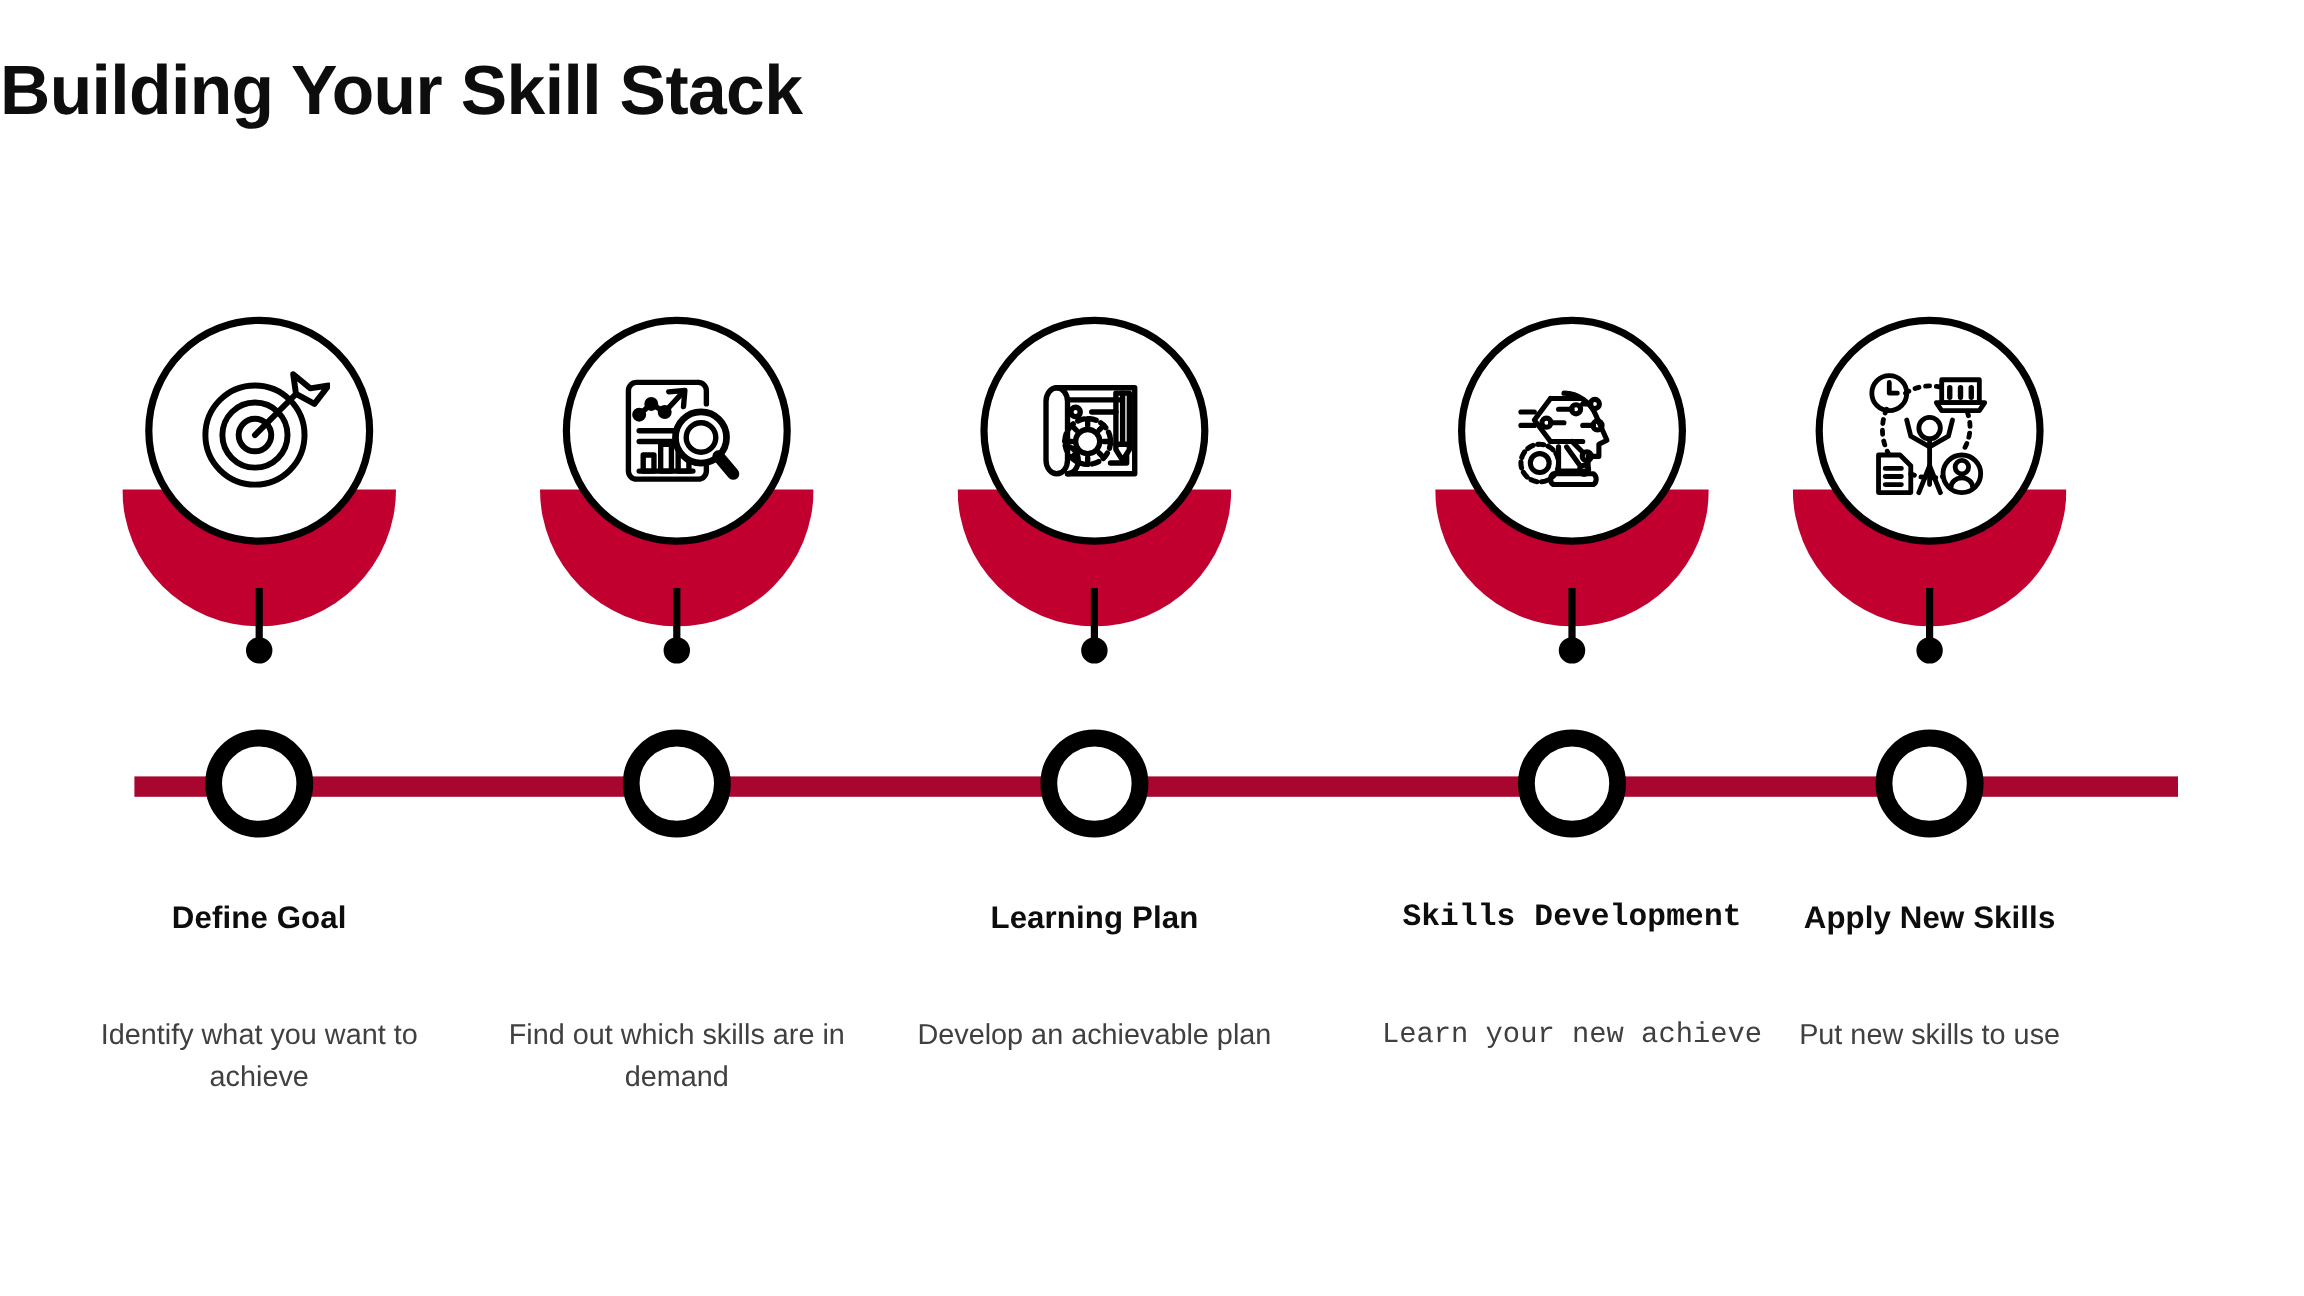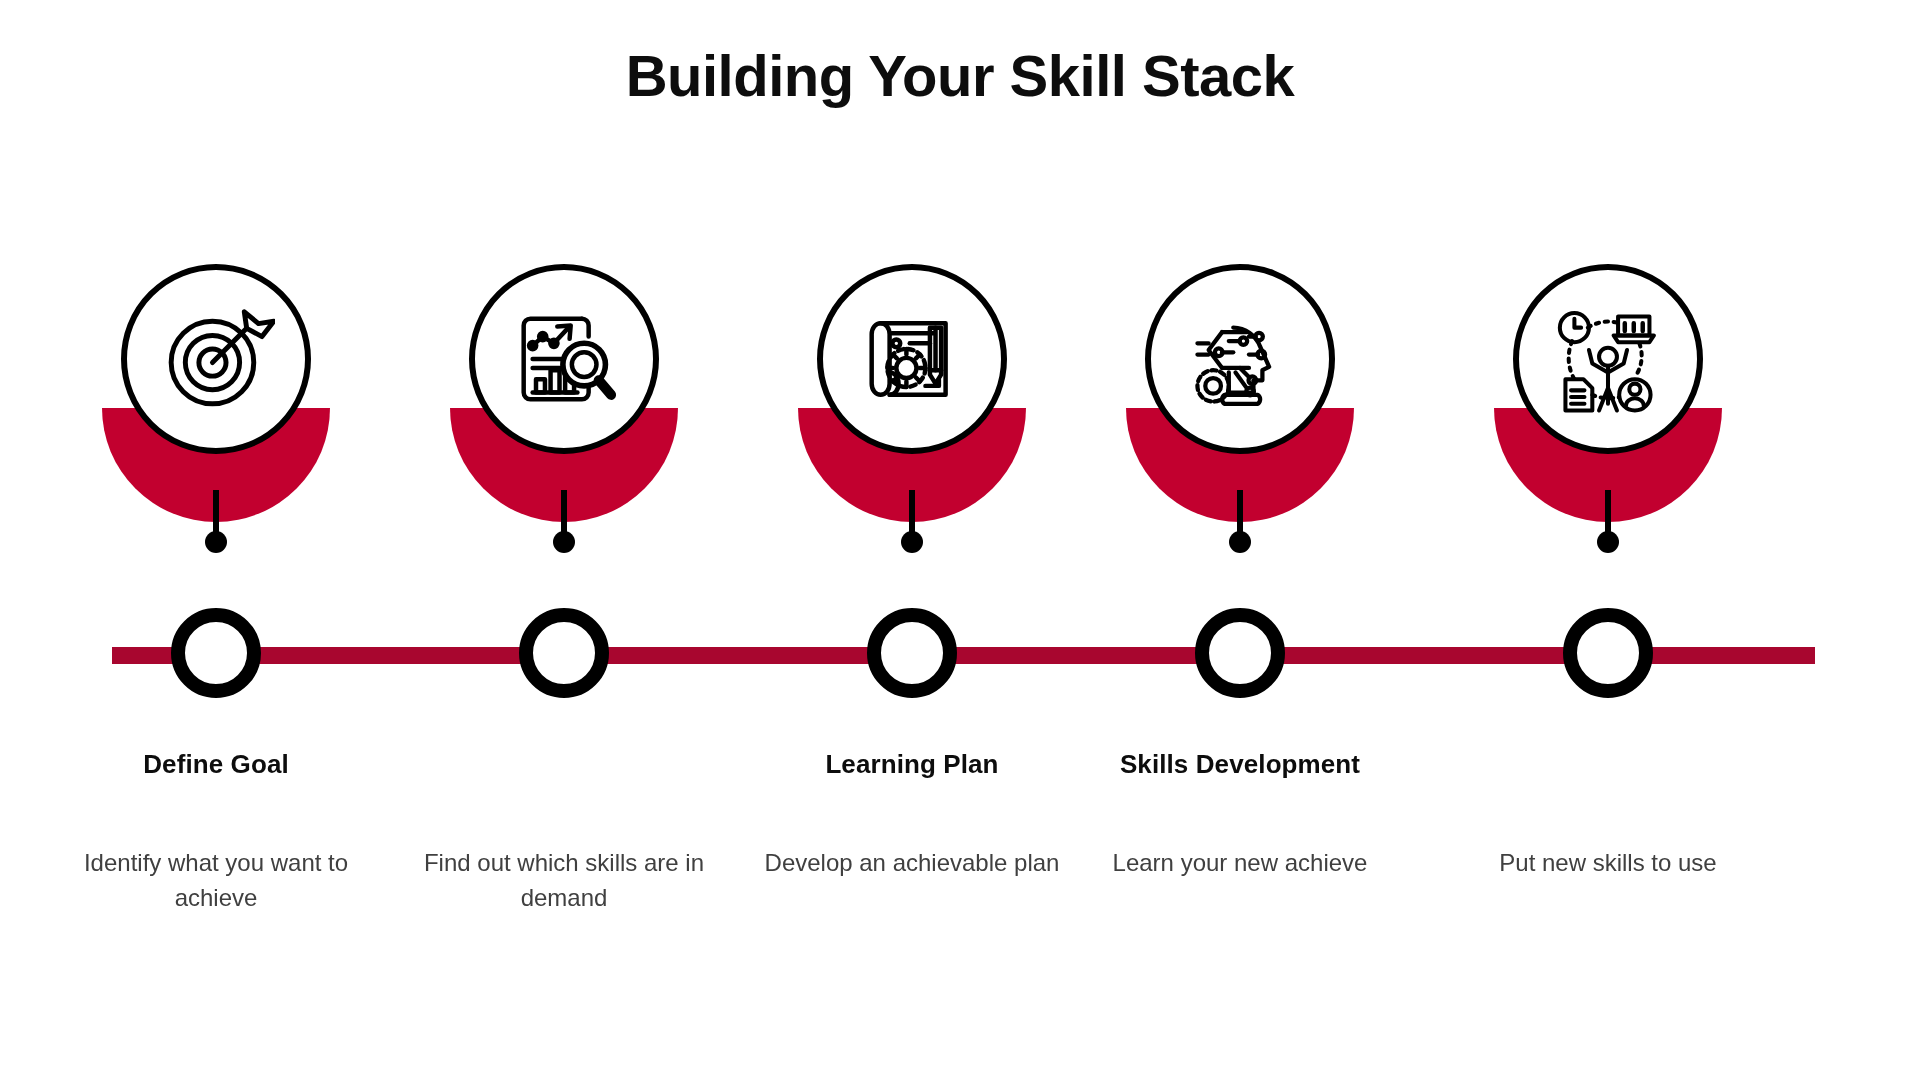--- a/index.html
+++ b/index.html
@@ -18,21 +18,20 @@
     height: 1080px;
     background: #ffffff;
   }
 
   
   #page-title {
     position: absolute;
     top: 42px;
     left: 0;
     width: 1920px;
-    text-align: center;
     font-size: 58px;
     font-weight: bold;
     letter-spacing: -0.5px;
     color: #0d0d0d;
     font-family: "Liberation Sans", sans-serif;
   }
 
   
   #timeline-bar {
     position: absolute;
@@ -266,21 +265,21 @@
           </span>
         </div>
       </div>
       <div class="stem-line"></div>
       <div class="stem-dot"></div>
       <div class="node"></div>
       <div class="step-label">Learning Plan</div>
       <div class="step-desc">Develop an achievable plan</div>
     </div>
 
-    <div class="step" style="left:1066px;">
+    <div class="step" style="left:1136px;font-family:Liberation Mono, monospace;">
       <div class="badge-wrap">
         <div class="badge-semi"></div>
         <div class="badge-circle">
           <span>
             <svg width="112" height="112" viewBox="0 0 100 100" fill="none" stroke="#000" stroke-width="3.8" stroke-linecap="round" stroke-linejoin="round">
 
               <path d="M44 22 a26 26 0 0 1 24 17 l8 18 l-6 3 v9 h-8 v11 H40 V62"></path>
 
               <path d="M36 82 h30 a5 5 0 0 1 0 8 H36 a5 5 0 0 1 0 -8 Z"></path>
 
@@ -346,19 +345,20 @@
               <circle cx="74" cy="82" r="14"></circle>
               <circle cx="74" cy="77" r="5"></circle>
               <path d="M66 92 a8 7 0 0 1 16 0"></path>
             </svg>
           </span>
         </div>
       </div>
       <div class="stem-line"></div>
       <div class="stem-dot"></div>
       <div class="node"></div>
+      <div class="step-label">Apply New Skills</div>
       <div class="step-desc">Put new skills to use</div>
     </div>
 
   </div>
 
 
 </div>
 
 </body></html>

